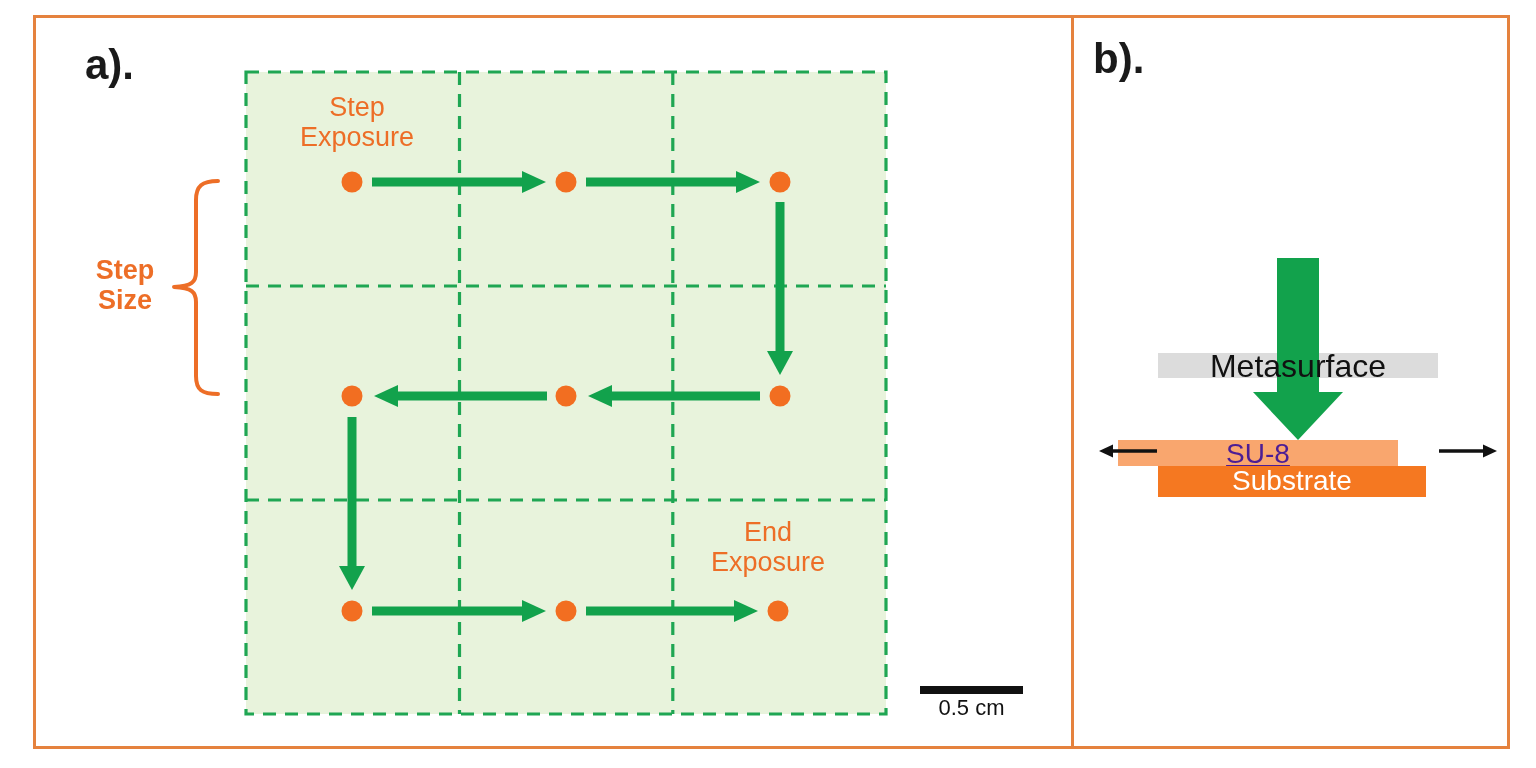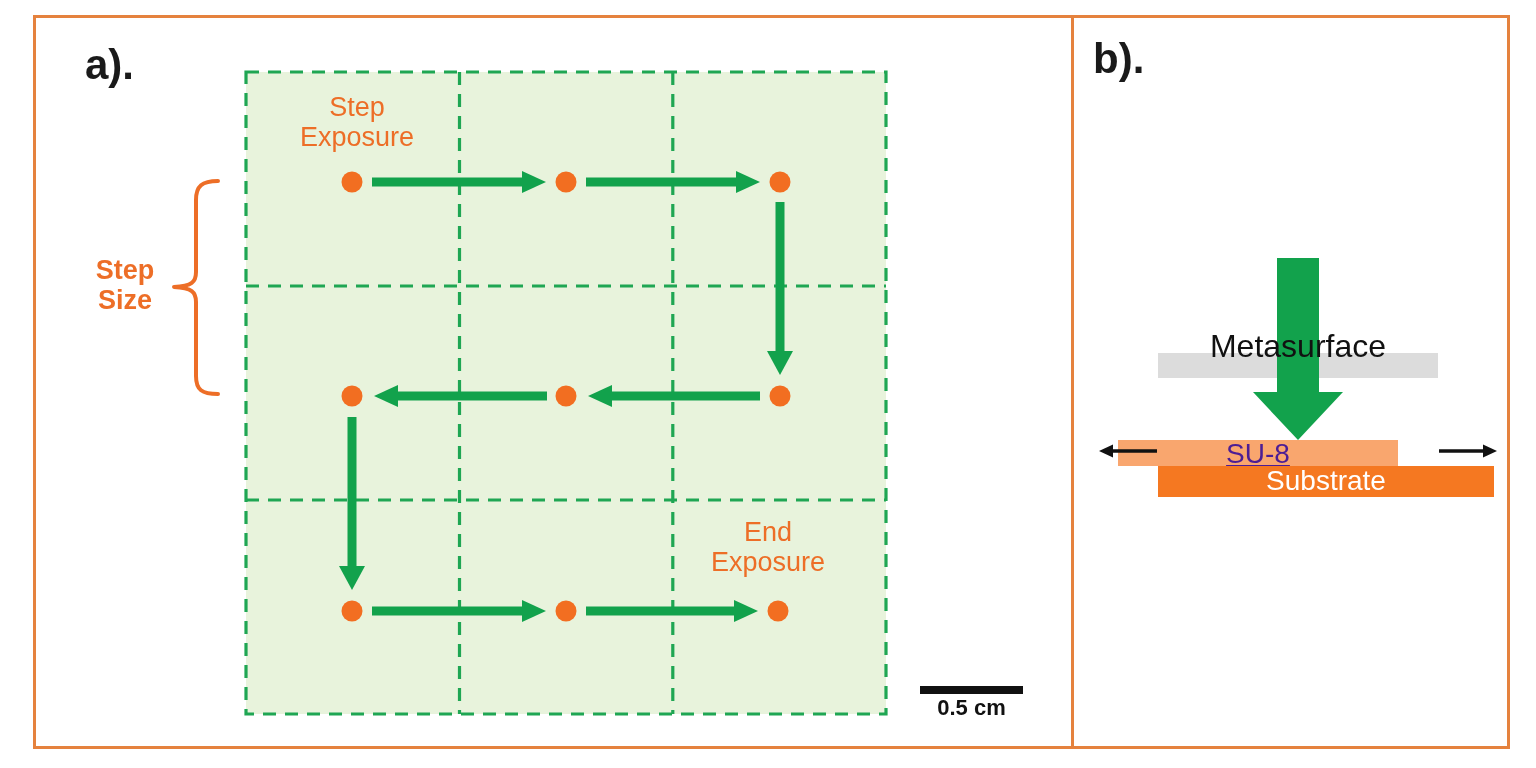--- a/index.html
+++ b/index.html
@@ -30,40 +30,40 @@
   .o-label{
     position:absolute;color:var(--accent-orange);font-size:27px;line-height:30px;
     text-align:center;white-space:pre-line;
   }
   .start-label{left:277px;top:92px;width:160px;}
   .end-label{left:688px;top:517px;width:160px;}
   .step-label{left:65px;top:255px;width:120px;font-weight:bold;}
   .scalebar-line{position:absolute;left:920px;top:686px;width:103px;height:8px;background:#111;}
   .scalebar-text{
     position:absolute;left:905px;top:695px;width:133px;text-align:center;
-    color:#111;font-weight:bold;font-size:22px;
+    color:#111;font-weight:normal;font-size:22px;
   }
   
   .beam-shaft{position:absolute;left:1277px;top:258px;width:42px;height:134px;background:var(--green);z-index:2;}
   .beam-head{
     position:absolute;left:1253px;top:392px;width:0;height:0;z-index:2;
     border-left:45px solid transparent;border-right:45px solid transparent;
     border-top:48px solid var(--green);
   }
   .meta-bar{position:absolute;left:1158px;top:353px;width:280px;height:25px;background:var(--metasurface-gray);z-index:1;}
   .meta-text{
-    position:absolute;left:1148px;top:330px;width:300px;text-align:center;z-index:3;
+    position:absolute;left:1148px;top:350px;width:300px;text-align:center;z-index:3;
     color:#111;font-size:32px;line-height:32px;
   }
   .su8-bar{
     position:absolute;left:1118px;top:440px;width:280px;height:26px;background:var(--su8-orange);z-index:1;
     color:#4c1d95;font-size:28px;line-height:27px;text-align:center;text-decoration:underline;
   }
   .substrate-bar{
-    position:absolute;left:1158px;top:466px;width:336px;height:31px;background:var(--substrate-orange);z-index:1;
+    position:absolute;left:1158px;top:466px;width:268px;height:31px;background:var(--substrate-orange);z-index:1;
     color:#fff;font-size:28px;line-height:30px;text-align:center;
   }
   .side-arrow{position:absolute;top:442px;width:62px;height:18px;z-index:2;}
   .side-arrow.left{left:1097px;}
   .side-arrow.right{left:1437px;}
   .side-arrow line{stroke:#111;stroke-width:3.5;}
   .side-arrow polygon{fill:#111;}
 </style>
 </head>
 <body>

